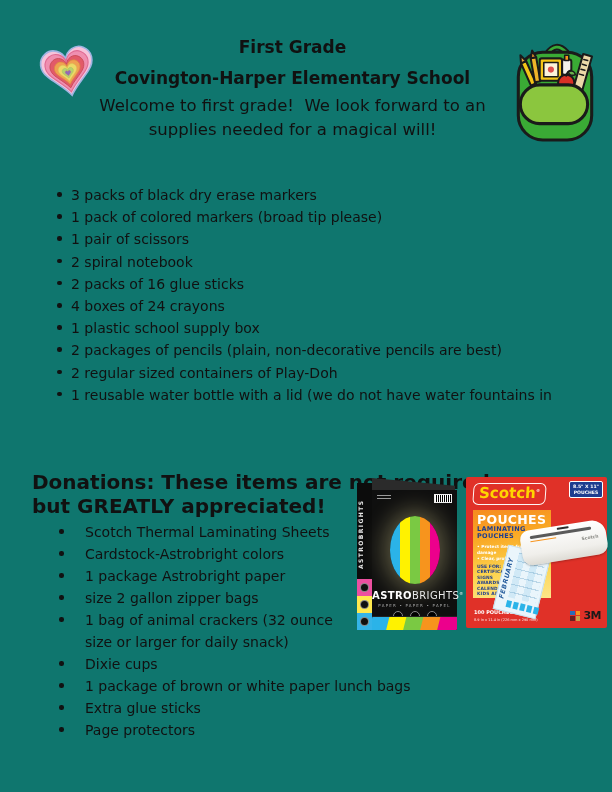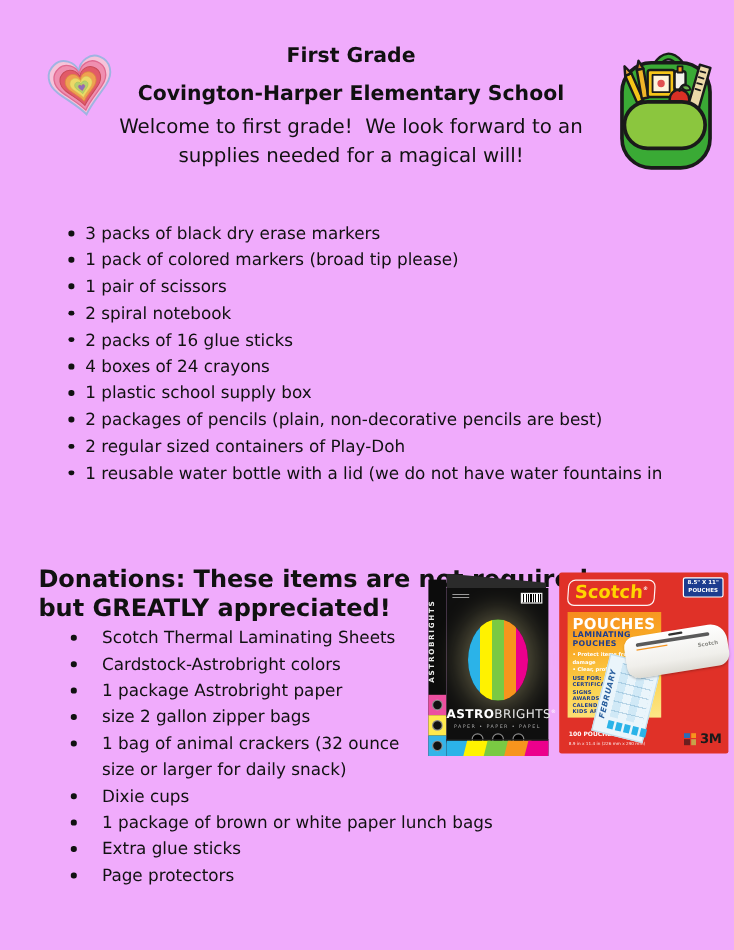--- a/index.html
+++ b/index.html
@@ -1,18 +1,18 @@
 <!DOCTYPE html>
 <html><head>
 <meta charset="utf-8">
 <style>
   * { margin:0; padding:0; box-sizing:border-box; }
   html,body { background:#fff; }
   .page {
-    position:relative; width:612px; height:792px; background:#f0abfc;
+    position:relative; width:612px; height:792px; background:#0f766e;
     font-family:"DejaVu Sans","Liberation Sans",sans-serif; color:#111;
     overflow:hidden; margin:0 auto;
   }
   
   .clip-heart { position:absolute; left:36px; top:38px; width:64px; height:68px; }
   .clip-backpack { position:absolute; left:506px; top:38px; width:98px; height:106px; }
   .header-text { position:absolute; left:10px; top:36px; width:565px; text-align:center; }
   .title-line { font-size:17px; font-weight:bold; line-height:22px; margin-bottom:9px; white-space:pre-wrap; }
   .title-line.school { margin-bottom:5px; }
   .welcome-line { font-size:16.5px; line-height:23.5px; white-space:pre-wrap; }

